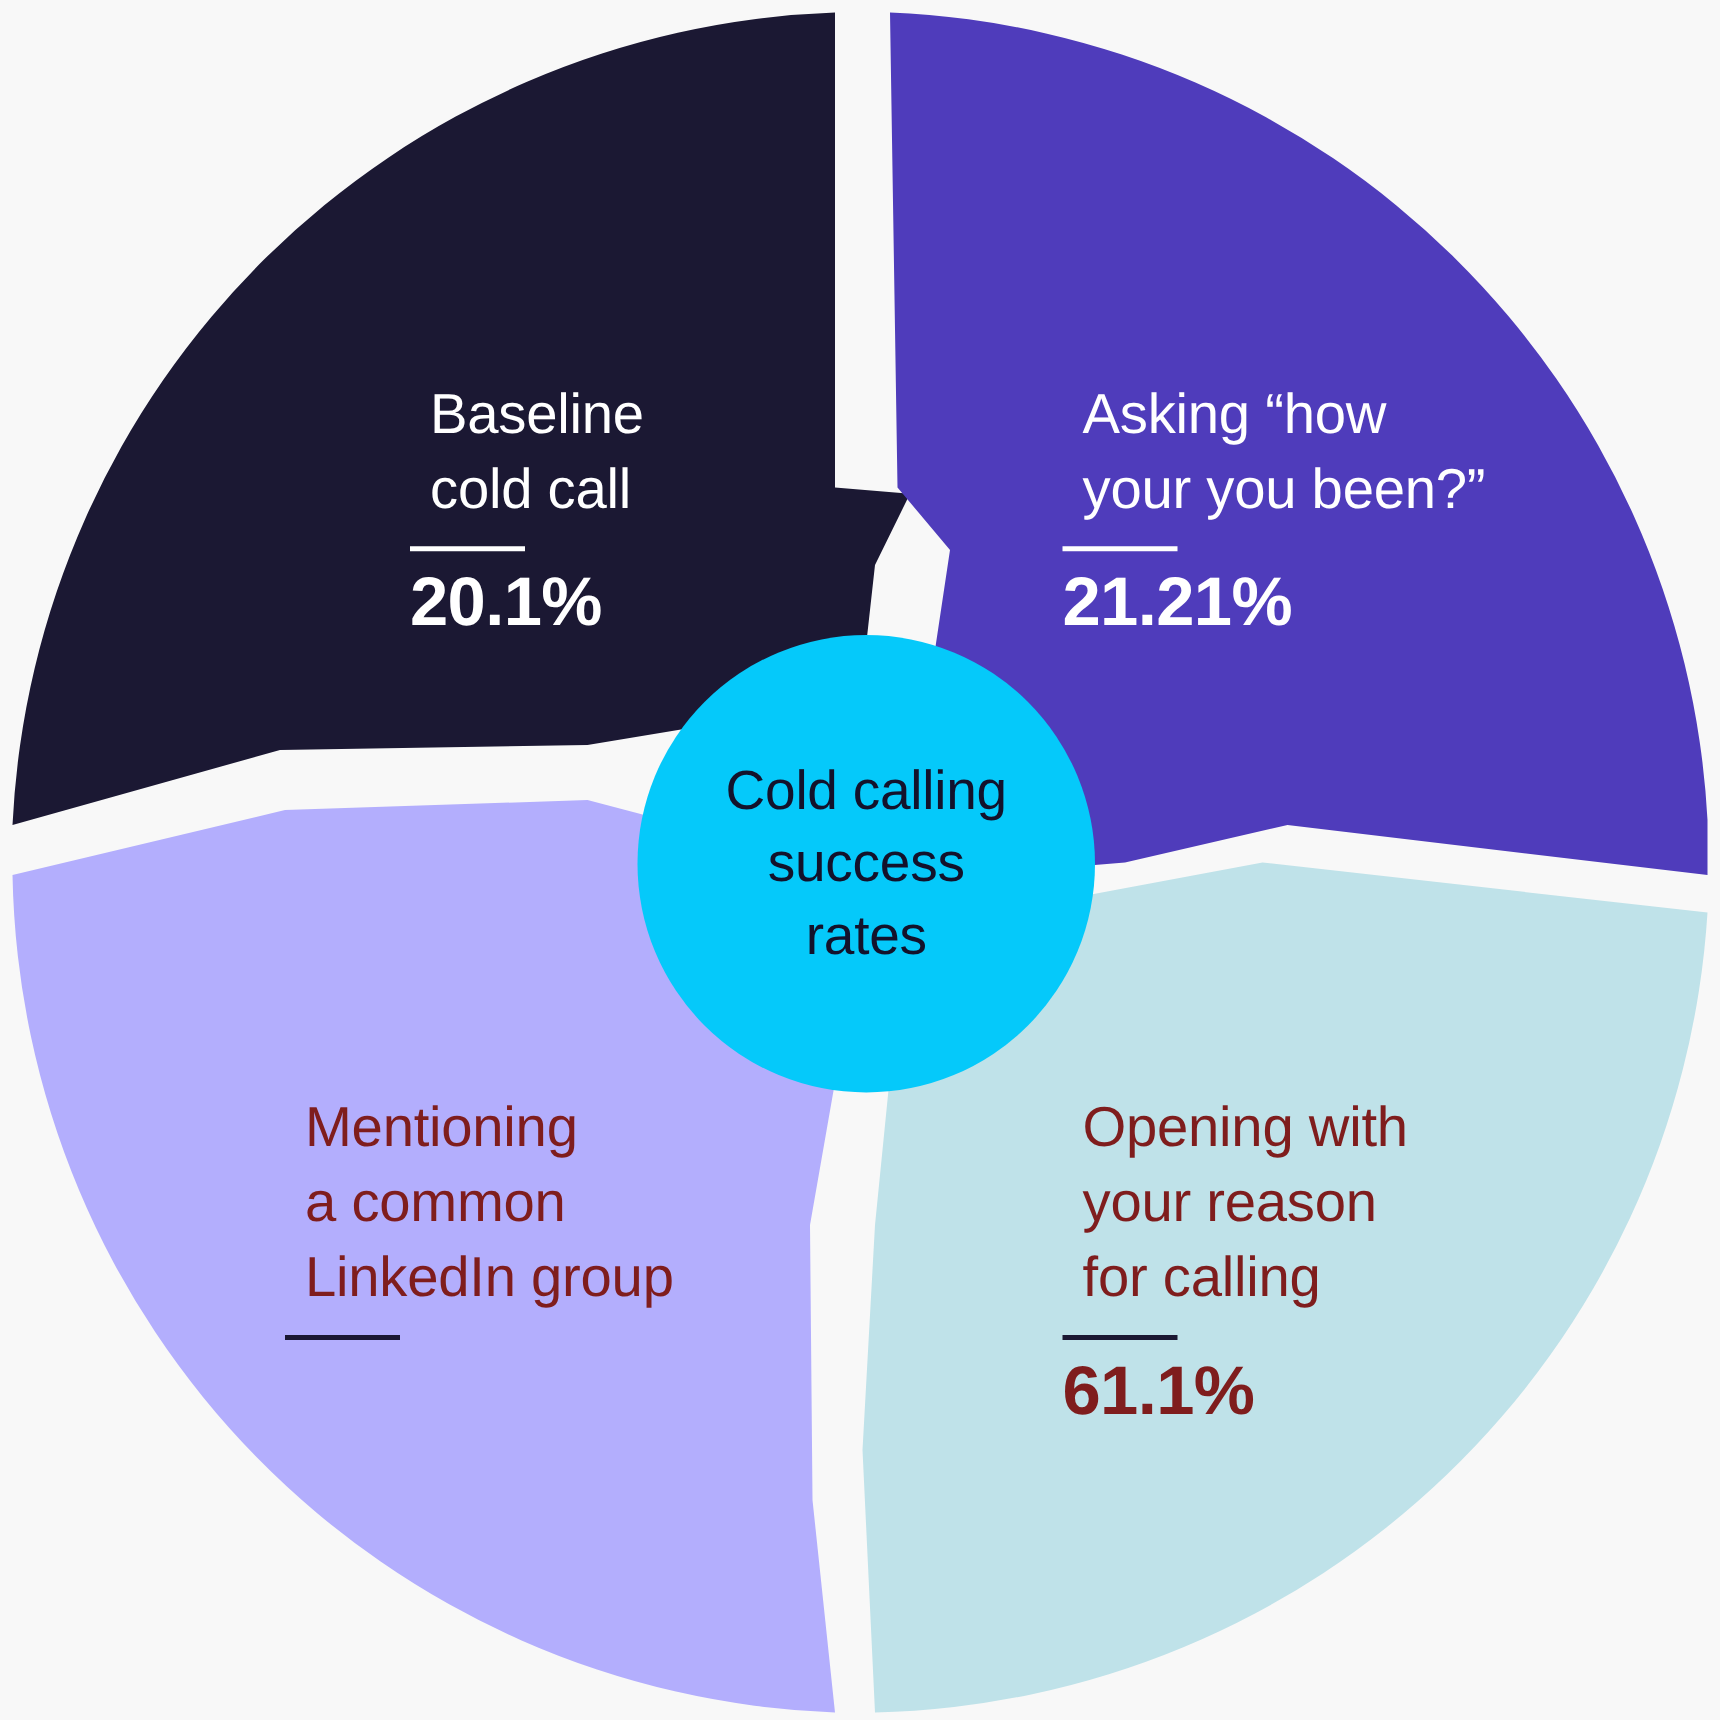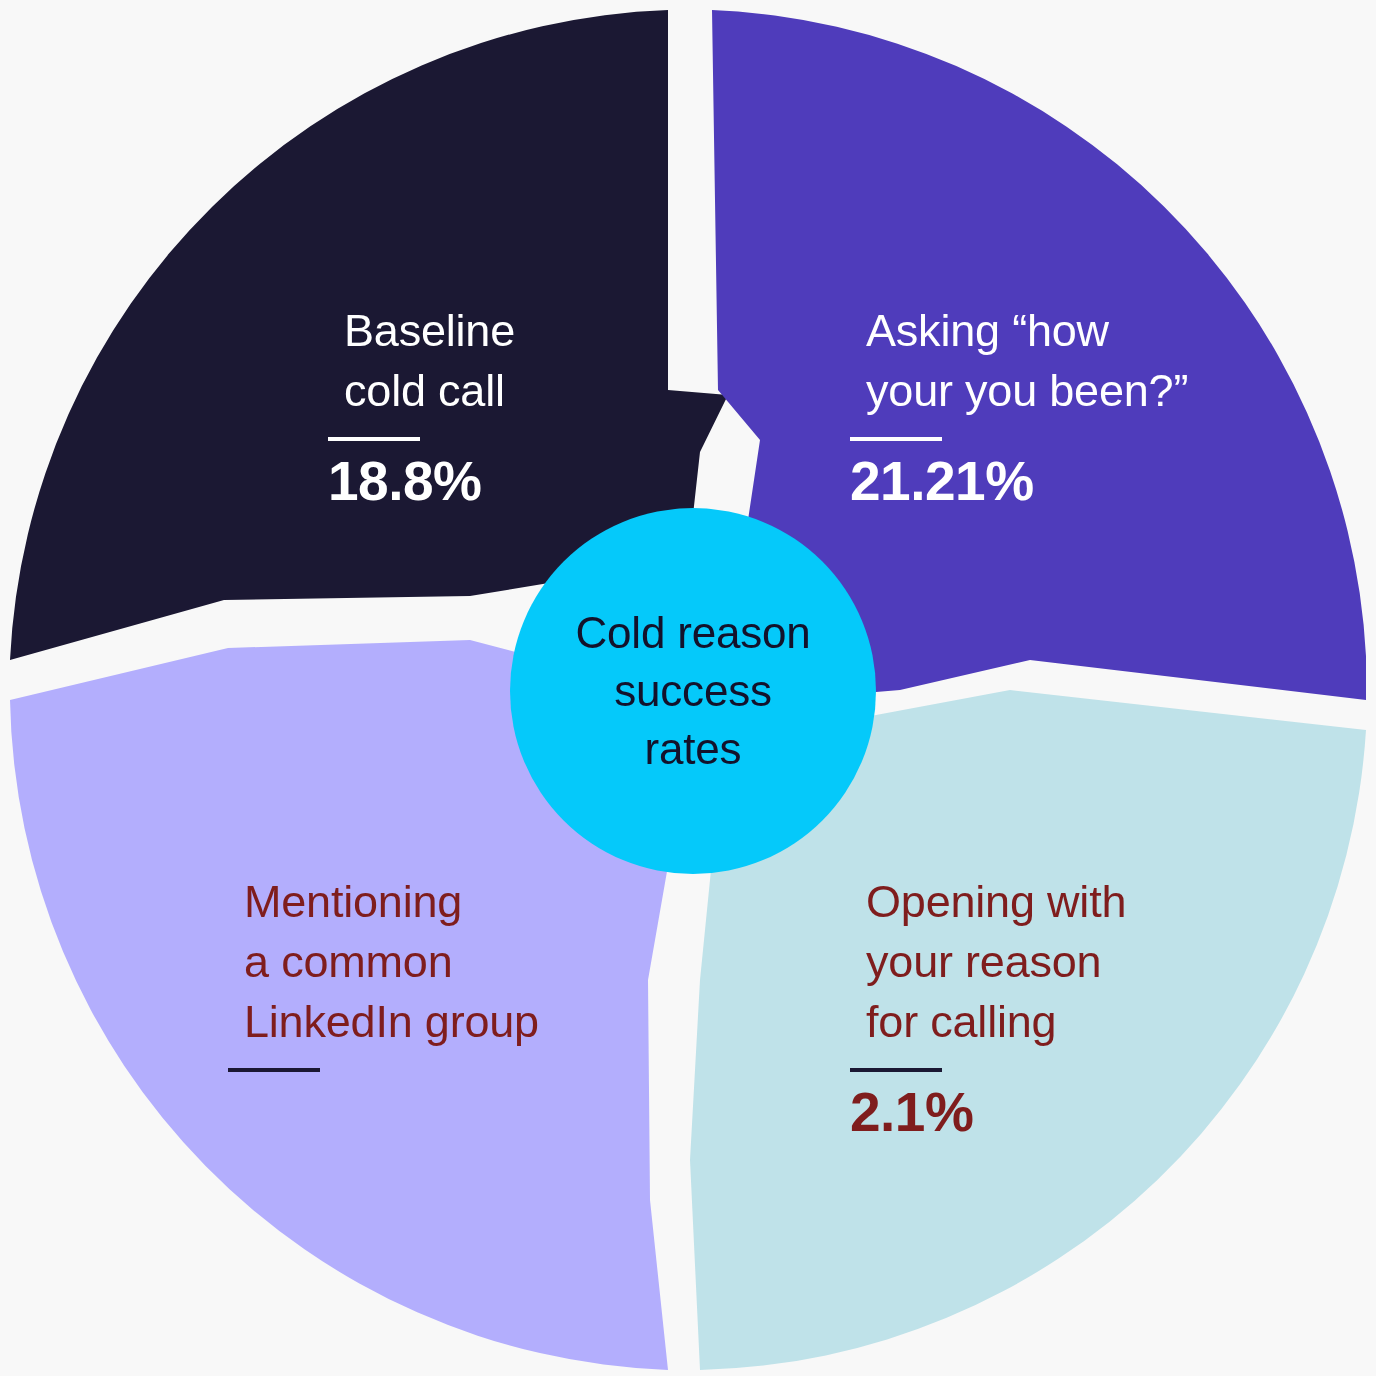--- a/index.html
+++ b/index.html
@@ -140,21 +140,21 @@
              L 860 718
              L 1010 690
              L 1366 730
              A 683 683 0 0 1 700 1370 Z"></path>
   </svg>
 
   <div class="seg-label on-dark" id="label-baseline">
     <p class="seg-title">Baseline
 cold call</p>
     <hr class="seg-rule">
-    <p class="seg-value">18.8%</p>
+    <p class="seg-value">20.1%</p>
   </div>
 
   <div class="seg-label on-dark" id="label-asking">
     <p class="seg-title">Asking “how
 your you been?”</p>
     <hr class="seg-rule">
     <p class="seg-value">21.21%</p>
   </div>
 
   <div class="seg-label on-light" id="label-mentioning">
@@ -162,22 +162,22 @@
 a common
 LinkedIn group</p>
     <hr class="seg-rule">
   </div>
 
   <div class="seg-label on-light" id="label-opening">
     <p class="seg-title">Opening with
 your reason
 for calling</p>
     <hr class="seg-rule">
-    <p class="seg-value">2.1%</p>
+    <p class="seg-value">61.1%</p>
   </div>
 
   <div id="center-hub" style="background: rgb(5, 201, 250);">
-    <span id="center-hub-label" style="color: rgb(19, 18, 43);">Cold reason
+    <span id="center-hub-label" style="color: rgb(19, 18, 43);">Cold calling
 success
 rates</span>
   </div>
 
 </div>
 
 </body></html>

